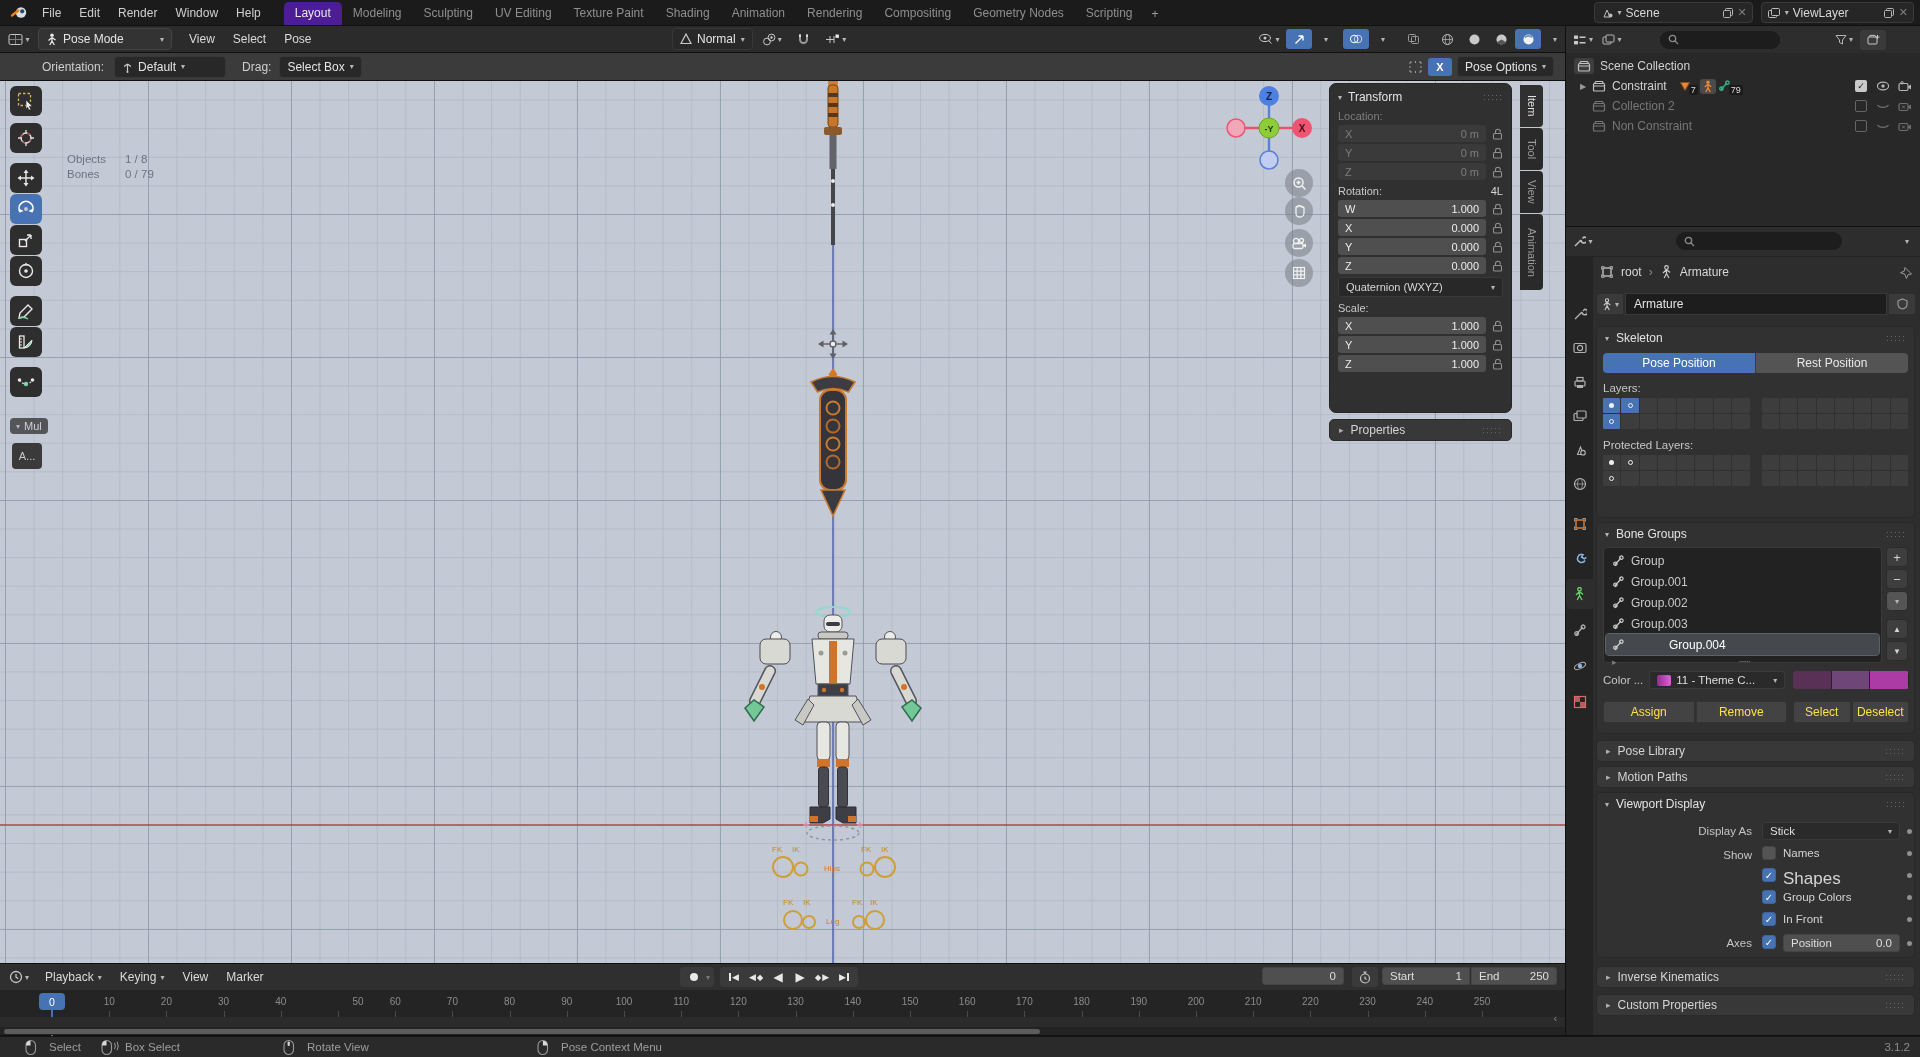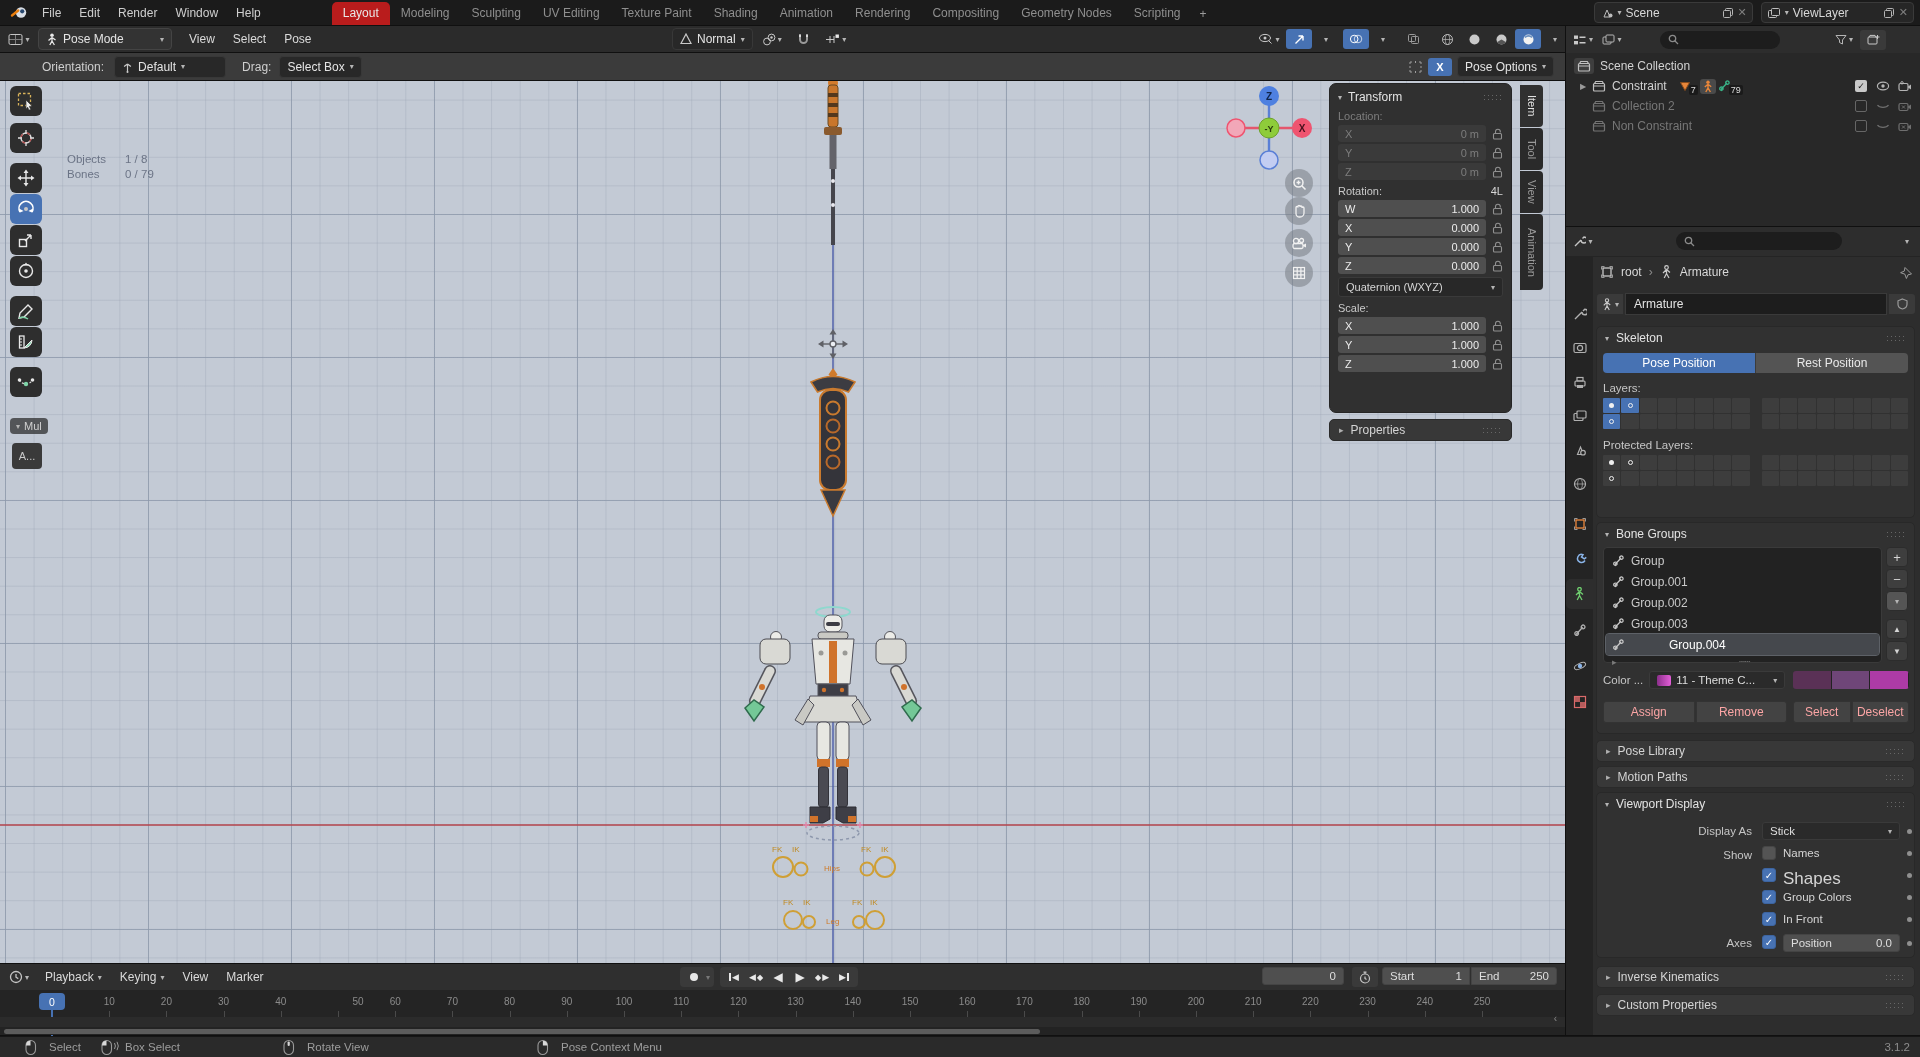--- a/index.html
+++ b/index.html
@@ -6,21 +6,21 @@
   #app{position:relative;width:1920px;height:1057px;background:#101010;overflow:hidden;
        font-family:"Liberation Sans","DejaVu Sans",sans-serif;font-size:12px;color:#d8d8d8;}
   .abs{position:absolute;}
   .row{display:flex;align-items:center;}
   svg{display:block;}
   
   #topbar{position:absolute;left:0;top:0;width:1920px;height:25px;background:#1b1b1b;display:flex;align-items:center;padding:0 6px;box-sizing:border-box;}
   .menu-item{padding:0 9px;height:25px;display:flex;align-items:center;color:#cfcfcf;font-size:12px;border-radius:3px;cursor:default;}
   #workspaces{display:flex;align-items:flex-end;height:25px;margin-left:14px;}
   .ws-tab{padding:4px 11px 5px;color:#8f8f8f;font-size:12px;border-radius:5px 5px 0 0;}
-  .ws-tab.active{background:#b91c1c;color:#e8e8e8;margin-left:48px;}
+  .ws-tab.active{background:#4c1d95;color:#e8e8e8;}
   .ws-plus{color:#9c9c9c;padding:4px 8px;}
   .idpill{display:flex;align-items:center;gap:4px;background:#262626;border:1px solid #3a3a3a;border-radius:4px;height:19px;padding:0 5px;margin-left:8px;font-size:12px;color:#d8d8d8;}
   .idpill .x{color:#7f7f7f;font-size:11px;}
   
   #vp-header{position:absolute;left:0;top:26px;width:1565px;height:26px;background:#2b2b2b;display:flex;align-items:center;padding:0 6px;box-sizing:border-box;}
   #tool-settings{position:absolute;left:0;top:53px;width:1565px;height:27px;background:#3b3b3b;display:flex;align-items:center;box-sizing:border-box;}
   .pill{display:flex;align-items:center;gap:5px;background:#333333;border:1px solid #444;border-radius:4px;padding:0 7px;height:20px;font-size:12px;color:#e4e4e4;}
   .darkpill{background:#282828;border-color:#383838;}
   .chev{font-size:8px;color:#b5b5b5;}
   .hmenu{padding:0 9px;color:#dadada;font-size:12px;}
@@ -84,21 +84,21 @@
   .glabel{font-size:11.5px;color:#c6c6c6;}
   .lgrid{display:grid;grid-template-columns:repeat(8,1fr);grid-template-rows:15px 15px;gap:1px;}
   .lcell{background:#3d3d3d;border-radius:1px;display:flex;align-items:center;justify-content:center;}
   .lcell.blue{background:#4772b3;}
   .ldot{width:5px;height:5px;border-radius:50%;background:#f0f0f0;}
   .lring{width:5px;height:5px;border-radius:50%;border:1.5px solid #f0f0f0;box-sizing:border-box;}
   .listbox{position:absolute;background:#222222;border:1px solid #3a3a3a;border-radius:4px;}
   .bg-row{display:flex;align-items:center;gap:6px;height:21px;padding:0 6px;font-size:12px;color:#c9c9c9;}
   .bg-row.sel{background:#45484d;border-radius:3px;color:#fff;outline:1px solid #5d6167;gap:44px;}
   .sq{width:22px;height:20px;background:#3e3e3e;border:1px solid #2c2c2c;border-radius:4px;display:flex;align-items:center;justify-content:center;color:#d5d5d5;font-size:13px;box-sizing:border-box;}
-  .btn{background:#434343;border:1px solid #333;border-radius:3px;height:20px;display:flex;align-items:center;justify-content:center;color:#fca5a5;font-size:12px;}
+  .btn{background:#434343;border:1px solid #333;border-radius:3px;height:20px;display:flex;align-items:center;justify-content:center;color:#fde047;font-size:12px;}
   .check{width:14px;height:14px;border-radius:3px;background:#545454;border:1px solid #464646;display:flex;align-items:center;justify-content:center;font-size:10px;color:#fff;box-sizing:border-box;}
   .check.on{background:#4772b3;border-color:#3c64a0;}
   .dec{position:absolute;width:5px;height:5px;border-radius:50%;background:#8f8f8f;}
   .rlabel{position:absolute;font-size:11.5px;color:#c6c6c6;text-align:right;}
   .field{position:absolute;height:18px;background:#2a2a2a;border:1px solid #3a3a3a;border-radius:3px;display:flex;align-items:center;justify-content:space-between;padding:0 7px;font-size:11.5px;color:#dedede;box-sizing:border-box;}
   .slider{background:#4f4f4f;border-color:#444;}
   
   #timeline{position:absolute;left:0;top:964px;width:1565px;height:71px;background:#2b2b2b;}
   #tl-header{height:26px;display:flex;align-items:center;padding:0 6px;background:#2f2f2f;}
   #ruler{position:absolute;left:0;top:26px;width:1565px;height:27px;background:#242424;}

